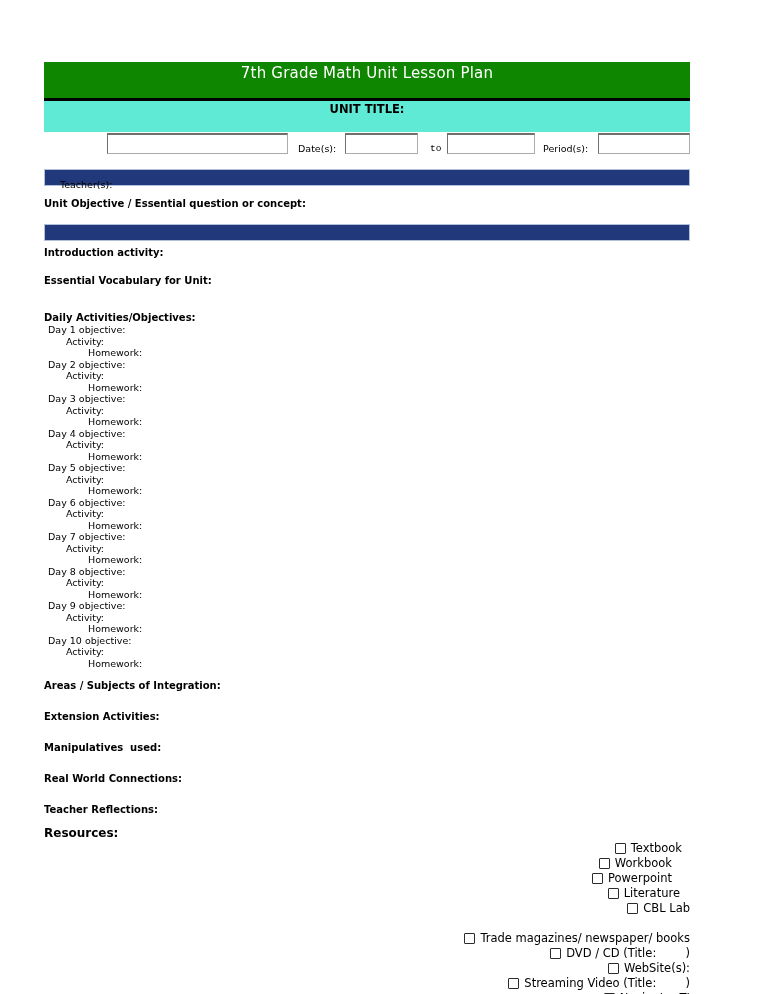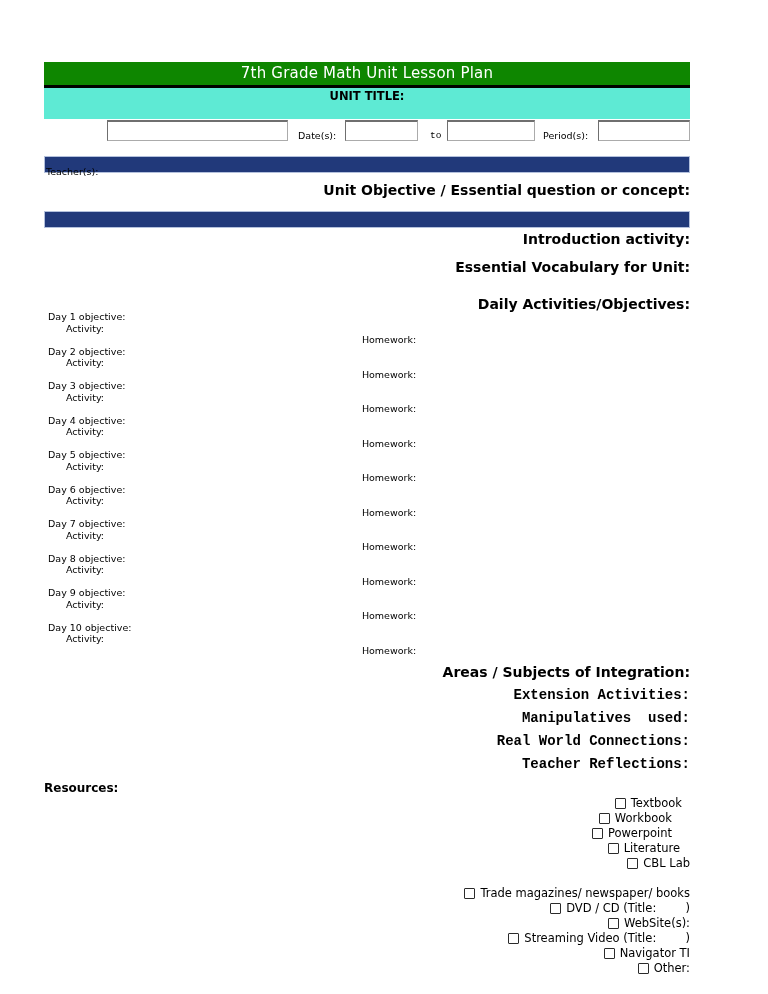--- a/index.html
+++ b/index.html
@@ -4,57 +4,57 @@
 <style>
   * { margin:0; padding:0; box-sizing:border-box; }
   html,body { background:#fff; }
   .page {
     position:relative; width:768px; height:994px; background:#ffffff;
     font-family:"DejaVu Sans", sans-serif; color:#000; overflow:hidden;
   }
   .doc { position:absolute; left:44px; top:62px; width:646px; }
 
   .bar-green {
-    height:23px; line-height:23px; background:#0e8600; color:#ffffff;
+    height:36px; line-height:23px; background:#0e8600; color:#ffffff;
     text-align:center; font-size:15px; letter-spacing:0.2px;
   }
   .bar-black { height:3px; background:#000000; }
   .band-title {
     height:31px; line-height:17px; background:#5eead4; text-align:center;
     font-weight:bold; font-size:11.5px;
   }
 
   .form-row { position:relative; height:37px; background:#ffffff; }
   .fr-label { position:absolute; top:11px; font-size:9.5px; white-space:pre; }
   .fr-box {
     position:absolute; top:1px; height:21px; background:#ffffff;
     border:1px solid #ababab; border-top:2px solid #6f6f6f; border-left:1px solid #6f6f6f;
   }
-  #lbl-teacher { left:2px;margin-top:36px; }   #box-teacher { left:63px;  width:181px; }
+  #lbl-teacher { left:16px;margin-top:36px; }   #box-teacher { left:63px;  width:181px; }
   #lbl-dates   { left:254px; } #box-date-from { left:301px; width:73px; }
   #lbl-to      { left:386px;font-family:Liberation Mono, monospace; } #box-date-to { left:403px; width:88px; }
   #lbl-period  { left:499px; } #box-period { left:554px; width:92px; }
 
   .bar-navy {
     height:17px; background:#21397a; border:1px solid #b3c0dc;
   }
   .mt-unitobj { margin-top:11px; }
   .mt-navy2   { margin-top:14px; }
 
-  .h-sec { font-size:14px; font-weight:bold; line-height:13px; white-space:pre;text-align:right; }
+  .h-sec { font-size:10px; font-weight:bold; line-height:13px; white-space:pre; }
   #sec-intro { margin-top:5px; }
   #sec-vocab { margin-top:15px; }
   #sec-daily { margin-top:24px; }
   #sec-areas { margin-top:10px; }
-  .mt14 { margin-top:10px;font-family:Liberation Mono, monospace; }
+  .mt14 { margin-top:18px; }
 
   .day-list { font-size:9.5px; line-height:11.5px; }
   .day-obj { white-space:pre; padding-left:4px; }
   .day-act { padding-left:22px; }
-  .day-hw  { padding-left:44px;text-align:center; }
+  .day-hw  { padding-left:44px; }
 
   .chk-block { display:flex; align-items:flex-start; }
   #res-block { margin-top:10px; }
   #asm-block { margin-top:17px; }
   .chk-label { font-size:12px; font-weight:bold; line-height:15px; white-space:pre; }
   #res-block .chk-label { width:78px; }
   #asm-block .chk-label { width:89px; }
   .chk-content { flex:1;text-align:right; }
   .cb-row { font-size:11.5px; line-height:15px; white-space:pre; }
   .cb {

